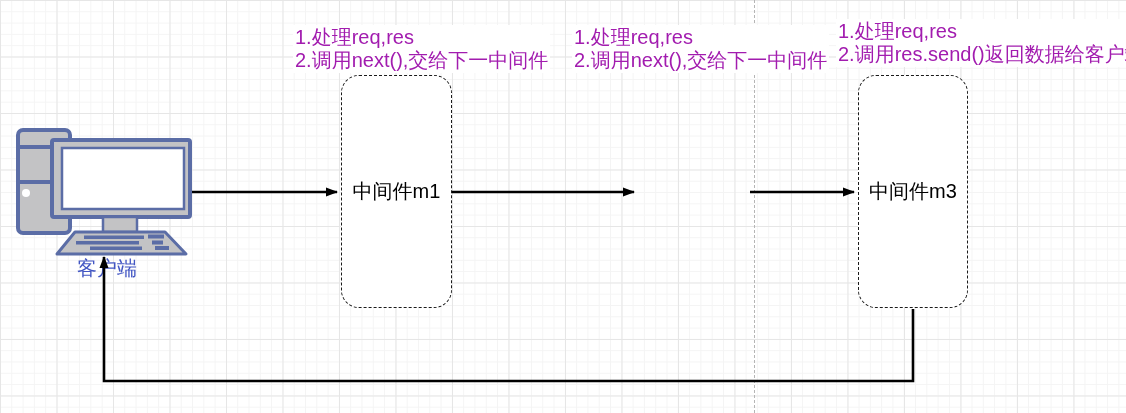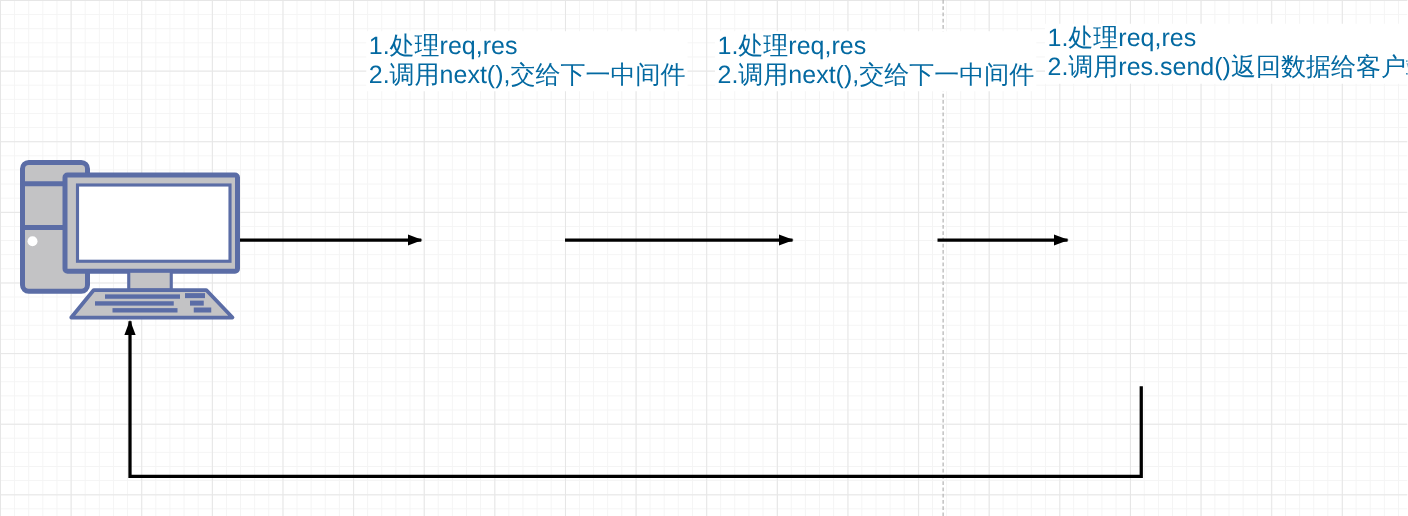--- a/index.html
+++ b/index.html
@@ -25,21 +25,21 @@
     position: absolute; top: 75px; height: 233px; box-sizing: border-box;
     background: #ffffff; border: 1.6px dashed #1a1a1a; border-radius: 18px;
     display: flex; align-items: center; justify-content: center; z-index: 2;
   }
   #box-m1 { left: 341px; width: 111px; }
   #box-m2 { left: 638px; width: 110px; }
   #box-m3 { left: 858px; width: 110px; }
   .mw-label { font-size: 20px; color: #000; white-space: nowrap; }
   .annotation {
     position: absolute; z-index: 2; font-size: 20px; line-height: 23px;
-    color: #0369a1; background: #fff; white-space: nowrap; padding: 1px 2px;
+    color: #a21caf; background: #fff; white-space: nowrap; padding: 1px 2px;
   }
   #ann-m1 { left: 293px; top: 25px; }
   #ann-m2 { left: 572px; top: 25px; }
   #ann-m3 { left: 836px; top: 19px; }
   .client-icon { position: absolute; left: 10px; top: 124px; z-index: 2; }
   .client-label {
     position: absolute; left: 62px; top: 255px; width: 90px; text-align: center;
     font-size: 20px; color: #4256c3; z-index: 2;
   }
   .arrows {
@@ -67,34 +67,41 @@
         <rect x="74" y="111.5" width="60" height="3.5"></rect>
         <rect x="138" y="110.5" width="16" height="4"></rect>
         <rect x="66" y="117" width="63" height="3.5"></rect>
         <rect x="142" y="116.5" width="11" height="4"></rect>
         <rect x="80" y="122.5" width="52" height="3.5"></rect>
         <rect x="145" y="122" width="14" height="4"></rect>
       </g>
     </g>
   </svg>
 
+  <div class="client-label">客户端</div>
 
   <div class="annotation" id="ann-m1">
     <div>1.处理req,res</div>
     <div>2.调用next(),交给下一中间件</div>
   </div>
   <div class="annotation" id="ann-m2">
     <div>1.处理req,res</div>
     <div>2.调用next(),交给下一中间件</div>
   </div>
   <div class="annotation" id="ann-m3">
     <div>1.处理req,res</div>
     <div>2.调用res.send()返回数据给客户端</div>
   </div>
 
+  <div class="mw-box" id="box-m1">
+    <span class="mw-label">中间件m1</span>
+  </div>
+  <div class="mw-box" id="box-m3">
+    <span class="mw-label">中间件m3</span>
+  </div>
 
   <svg class="arrows" width="1126" height="413" viewBox="0 0 1126 413">
     <defs>
       <marker id="ah" viewBox="0 0 12 10" refX="11" refY="5" markerWidth="12" markerHeight="10" orient="auto" markerUnits="userSpaceOnUse">
         <path d="M0,0.5 L12,5 L0,9.5 Z" fill="#000000"></path>
       </marker>
     </defs>
     <polyline points="192,192 337,192" fill="none" stroke="#000" stroke-width="2.6" marker-end="url(#ah)"></polyline>
     <polyline points="452,192 634,192" fill="none" stroke="#000" stroke-width="2.6" marker-end="url(#ah)"></polyline>
     <polyline points="750,192 854,192" fill="none" stroke="#000" stroke-width="2.6" marker-end="url(#ah)"></polyline>

